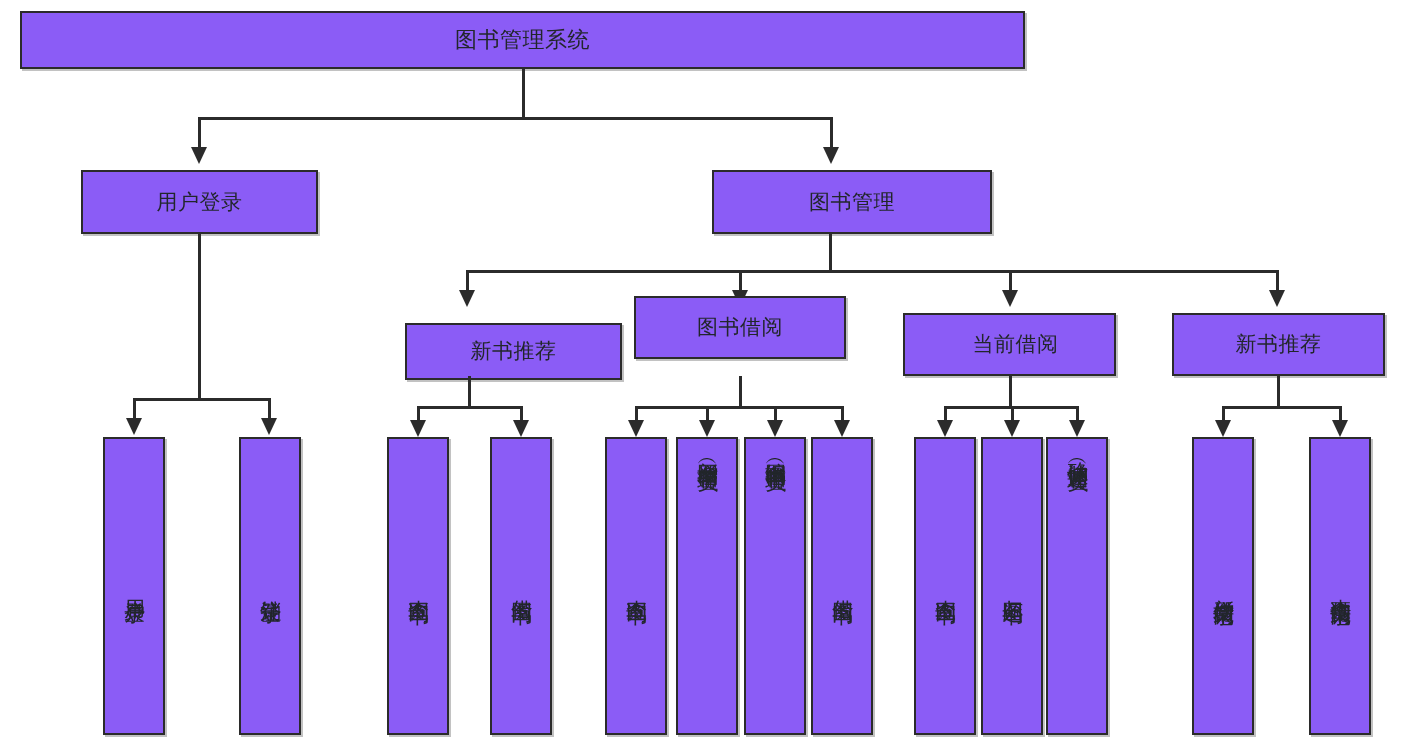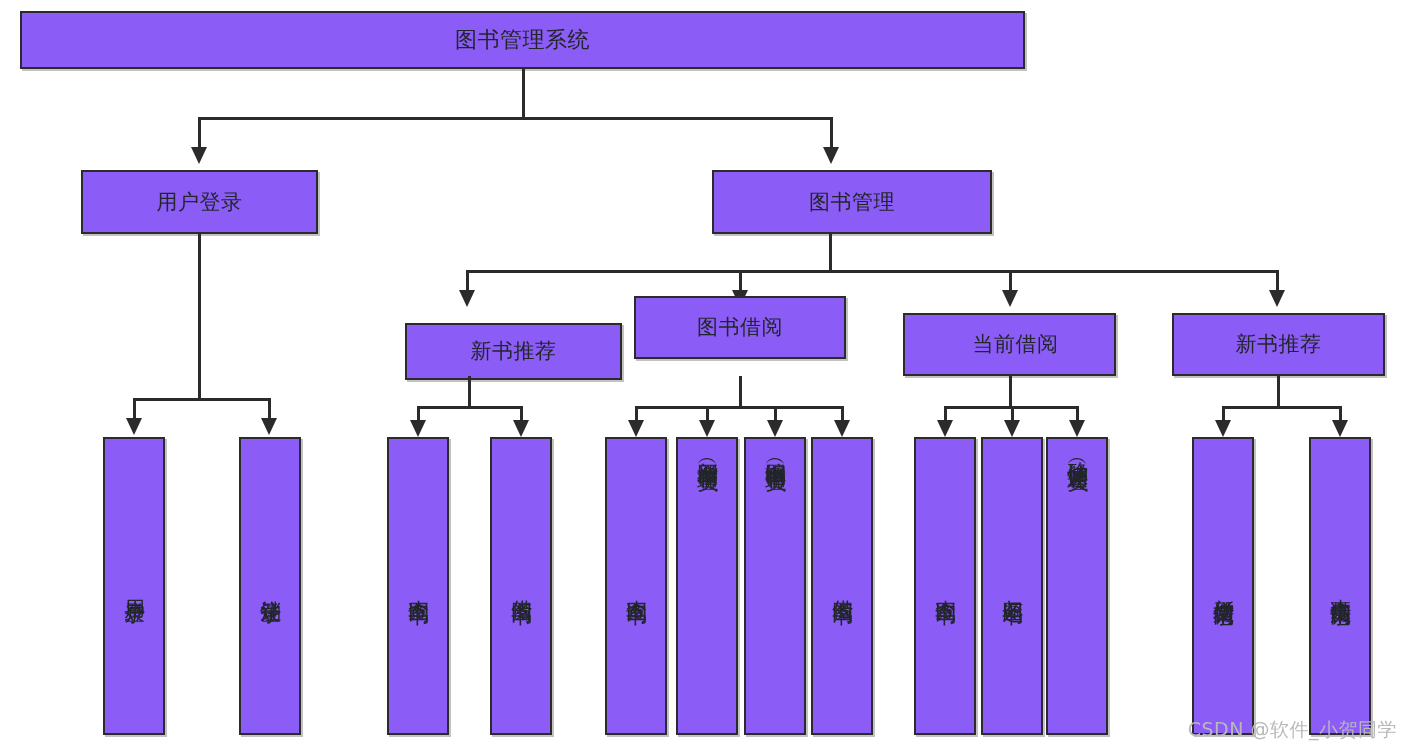--- a/index.html
+++ b/index.html
@@ -214,15 +214,14 @@
     <span class="lbl">确认归还（管理员）</span>
   </div>
 
   <div class="node vert mid" style="left:1192px; top:437px; width:62px; height:298px;">
     <span class="lbl">新增借阅记录</span>
   </div>
   <div class="node vert mid" style="left:1309px; top:437px; width:62px; height:298px;">
     <span class="lbl">查询借阅记录</span>
   </div>
 
-  <div id="watermark">CSDN @软件_小贺同学</div>
 
 </div>
 
 </body></html>

